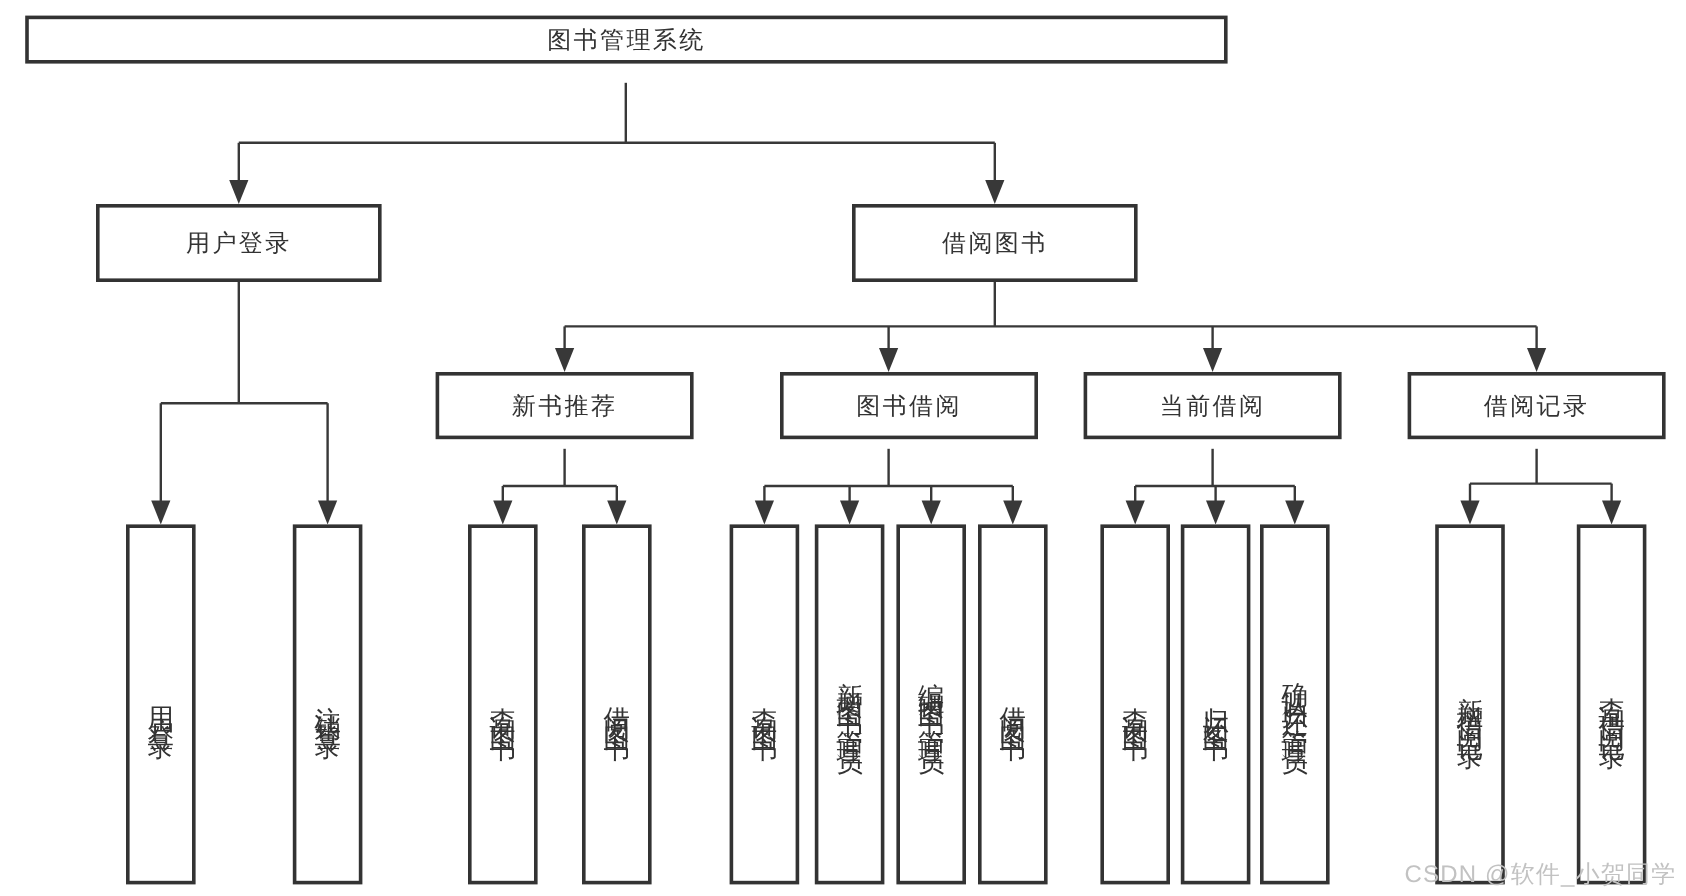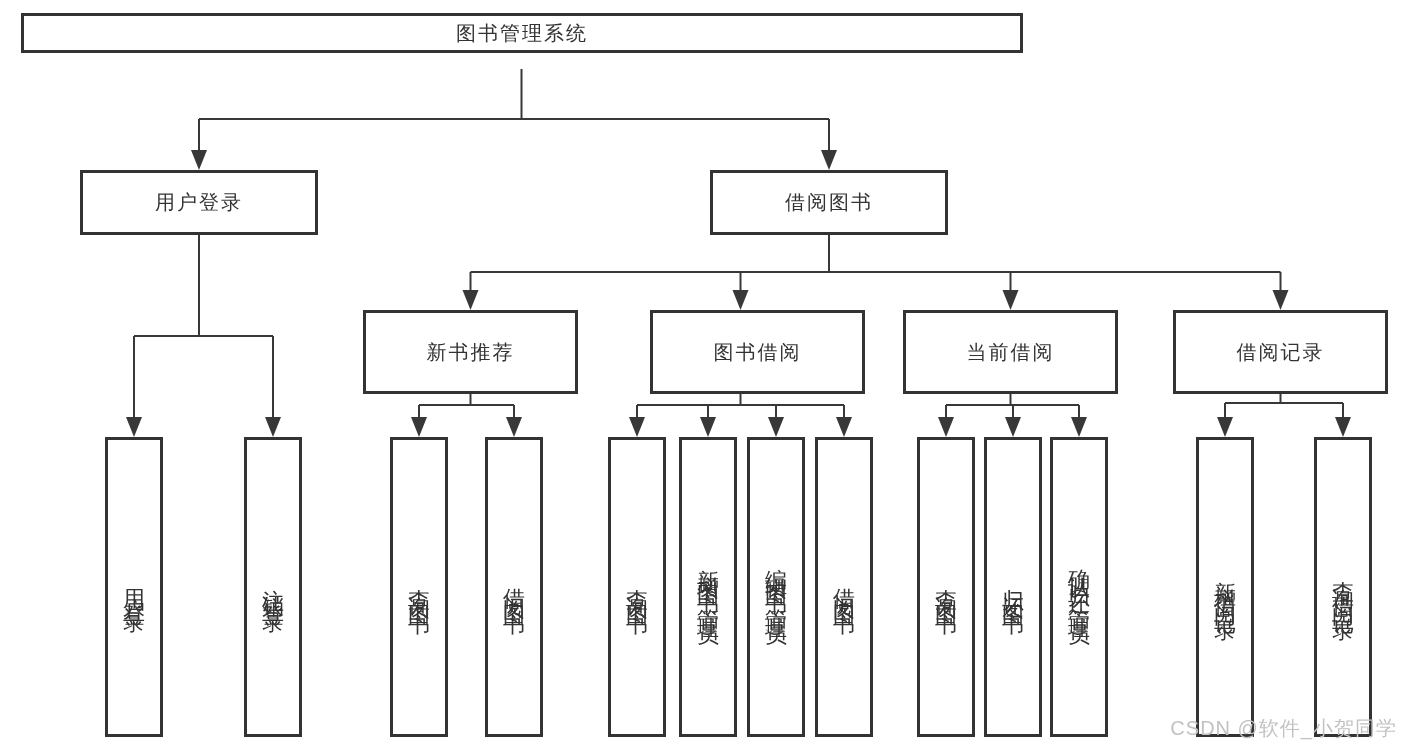--- a/index.html
+++ b/index.html
@@ -28,21 +28,21 @@
   }
   .hbox {
     font-size: 20px;
     letter-spacing: 2px;
     white-space: nowrap;
   }
   .root {
     left: 21px; top: 13px; width: 1002px; height: 40px;
   }
   .l2 { height: 65px; width: 238px; top: 170px; }
-  .l3 { height: 84px; width: 215px; top: 310px; }
+  .l3 { height: 56px; width: 215px; top: 310px; }
   .leaf {
     top: 437px;
     width: 58px;
     height: 300px;
   }
   .leaf .vtext {
     writing-mode: vertical-rl;
     font-size: 22px;
     letter-spacing: 8px;
     line-height: 1;

